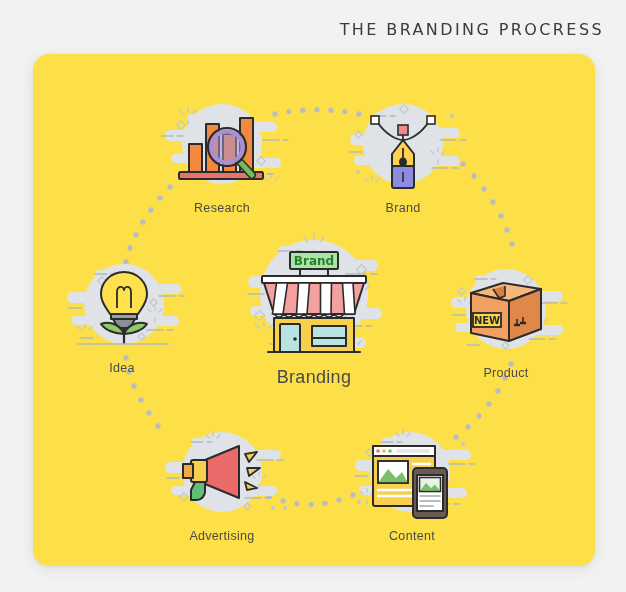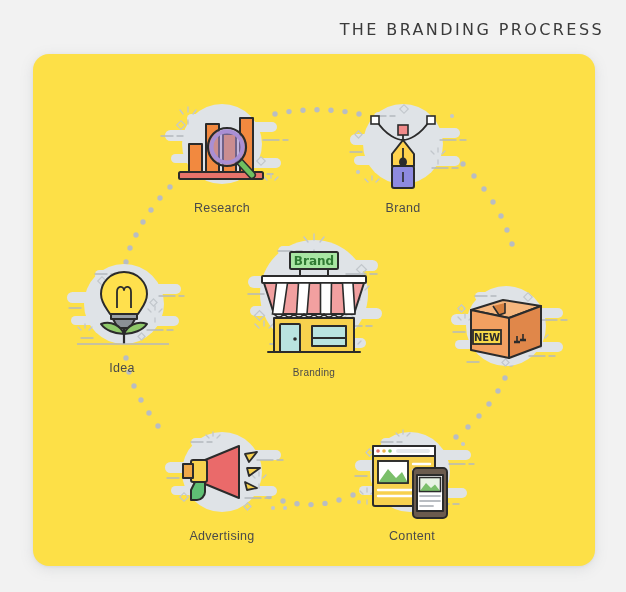--- a/index.html
+++ b/index.html
@@ -59,21 +59,21 @@
   }
   .iconwrap.big { height: 140px; width: 160px; }
   .node.center { width: 160px; }
   .label {
     font-family: "Liberation Sans", sans-serif;
     font-size: 12.5px;
     color: #4a4a4a;
     letter-spacing: 0.3px;
     margin-top: 1px;
   }
-  .label.big { font-size: 10px; }
+  .label.big { font-size: 18px; }
   svg { display: block; }
   .connector-svg {
     position: absolute;
     left: 0; top: 0;
     width: 562px;
     height: 512px;
     pointer-events: none;
   }
 </style>
 </head>
@@ -235,21 +235,21 @@
             <path d="M75 56 L75 74" stroke-width="1.8" fill="none"></path>
             <ellipse cx="75" cy="70" rx="4" ry="4.5" fill="#2b2b2b" stroke="none"></ellipse>
             <rect x="64" y="74" width="22" height="22" rx="2" fill="#8e8ae0"></rect>
             <line x1="75" y1="80" x2="75" y2="90" stroke-width="1.6"></line>
           </g>
         </svg>
       </div>
       <div class="label">Brand</div>
     </div>
 
-    <div class="node" style="left:398px; top:220px;">
+    <div class="node" style="left:398px; top:203px;">
       <div class="iconwrap">
         <svg width="150" height="108" viewBox="0 0 150 108">
           <g fill="#dfe3e7">
             <circle cx="75" cy="52" r="40"></circle>
             <rect x="20" y="40" width="40" height="11" rx="5.5"></rect>
             <rect x="100" y="34" width="32" height="10" rx="5"></rect>
             <rect x="24" y="66" width="30" height="9" rx="4.5"></rect>
             <rect x="98" y="68" width="34" height="10" rx="5"></rect>
             <rect x="44" y="18" width="24" height="9" rx="4.5"></rect>
           </g>
@@ -282,20 +282,21 @@
           <g stroke="#2b2b2b" stroke-width="1.8">
             <rect x="42" y="56" width="28" height="14" fill="#f7d94a"></rect>
           </g>
           <text x="56" y="67" font-family="DejaVu Sans, sans-serif" font-size="10" font-weight="bold" fill="#2b2b2b" text-anchor="middle">NEW</text>
           <g stroke="#2b2b2b" stroke-width="1.6" fill="none">
             <path d="M86 62 l0 6 M92 60 l0 6"></path>
             <path d="M83 68 l6 0 M89 66 l6 0" stroke-width="2.4"></path>
           </g>
         </svg>
       </div>
+      <div class="label">Product</div>
     </div>
 
     <div class="node" style="left:114px; top:366px;">
       <div class="iconwrap">
         <svg width="150" height="108" viewBox="0 0 150 108">
           <g fill="#dfe3e7">
             <circle cx="75" cy="52" r="40"></circle>
             <rect x="18" y="42" width="42" height="11" rx="5.5"></rect>
             <rect x="100" y="30" width="34" height="10" rx="5"></rect>
             <rect x="24" y="66" width="28" height="9" rx="4.5"></rect>

